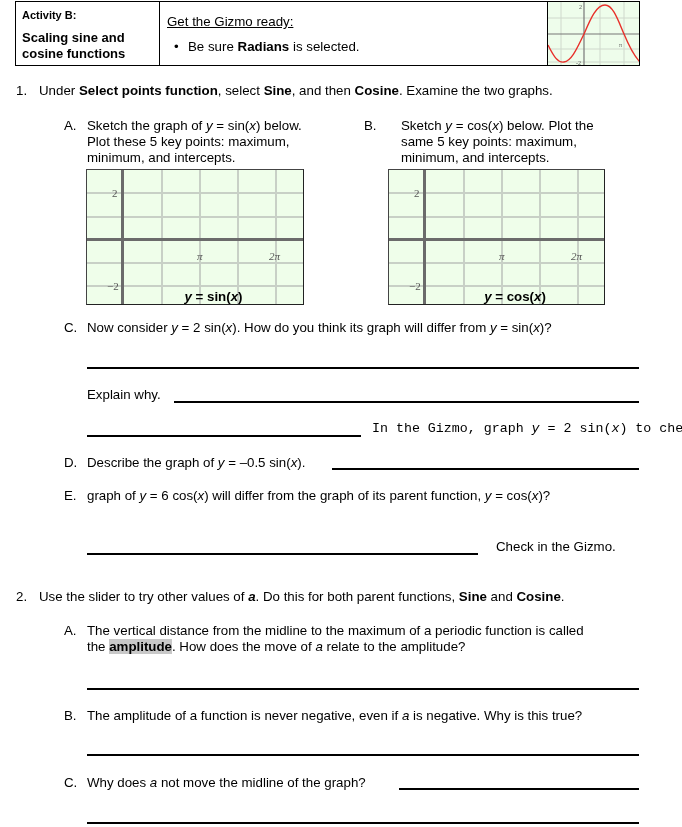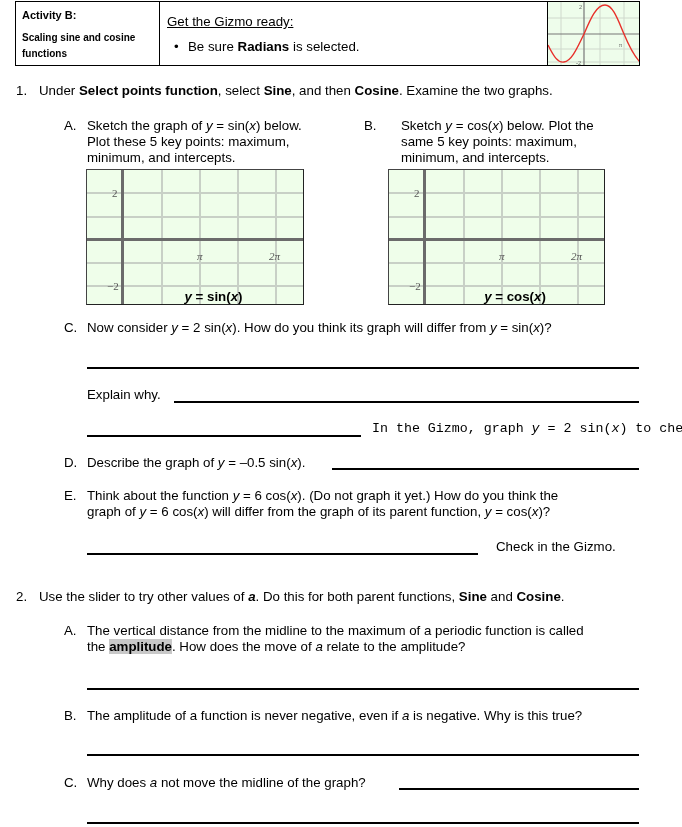--- a/index.html
+++ b/index.html
@@ -4,21 +4,21 @@
 <style>
   * { box-sizing: border-box; margin: 0; padding: 0; }
   html, body { width: 682px; height: 827px; background: #ffffff; overflow: hidden; }
   body { position: relative; font-family: "Liberation Sans", sans-serif; color: #000; font-size: 13.3px; line-height: 16px; }
 
   
   .hdr { position: absolute; left: 15px; top: 1px; width: 625px; height: 65px; border: 1.5px solid #000; }
   .hdr .c1 { position: absolute; left: 0; top: 0; width: 144px; height: 100%; border-right: 1px solid #000; }
   .hdr .c3 { position: absolute; left: 531px; top: 0; width: 92px; height: 100%; border-left: 1px solid #000; overflow: hidden; background: #eefdeb; }
   .hdr .act { position: absolute; left: 6px; top: 5px; font-weight: bold; font-size: 11px; }
-  .hdr .sub { position: absolute; left: 6px; top: 28px; font-weight: bold; font-size: 10px; line-height: 16px; width: 138px; }
+  .hdr .sub { position: absolute; left: 6px; top: 28px; font-weight: bold; font-size: 13px; line-height: 16px; width: 138px; }
   .hdr .ready { position: absolute; left: 151px; top: 12px; text-decoration: underline; font-size: 13.3px; }
   .hdr .bullet { position: absolute; left: 172px; top: 37px; font-size: 13.3px; }
   .hdr .bullet .dot { position: absolute; left: -14px; top: 0; }
 
   b { font-weight: bold; }
   i { font-style: italic; }
 
   .q { position: absolute; font-size: 13.3px; line-height: 16px; white-space: nowrap; }
   .line { position: absolute; height: 1.6px; background: #000; }
 
@@ -128,21 +128,20 @@
 <div class="line" style="left:174px; top:401px; width:465px;"></div>
 <div class="line" style="left:87px; top:435px; width:274px;"></div>
 <div class="q" style="left:372px; top:421px;font-family:Liberation Mono, monospace;">In the Gizmo, graph <i>y</i> = 2 sin(<i>x</i>) to check.</div>
 
 <div class="q" style="left:64px; top:455px;">D.</div>
 <div class="q" style="left:87px; top:455px;">Describe the graph of <i>y</i> = –0.5 sin(<i>x</i>).</div>
 <div class="line" style="left:332px; top:468px; width:307px;"></div>
 
 <div class="q" style="left:64px; top:488px;">E.</div>
 <div class="q" style="left:87px; top:488px;">
-  <div>Think about the function <i>y</i> = 6 cos(<i>x</i>). (Do not graph it yet.) How do you think the</div>
   <div>graph of <i>y</i> = 6 cos(<i>x</i>) will differ from the graph of its parent function, <i>y</i> = cos(<i>x</i>)?</div>
 </div>
 <div class="line" style="left:87px; top:553px; width:391px;"></div>
 <div class="q" style="left:496px; top:539px;">Check in the Gizmo.</div>
 
 <div class="q" style="left:16px; top:589px;">
   <span>2.</span>
   <span style="position:absolute; left:23px; top:0;"><span>Use the slider to try other values of </span><b><i>a</i></b><span>. Do this for both parent functions, </span><b>Sine</b><span> and </span><b>Cosine</b><span>.</span></span>
 </div>
 

